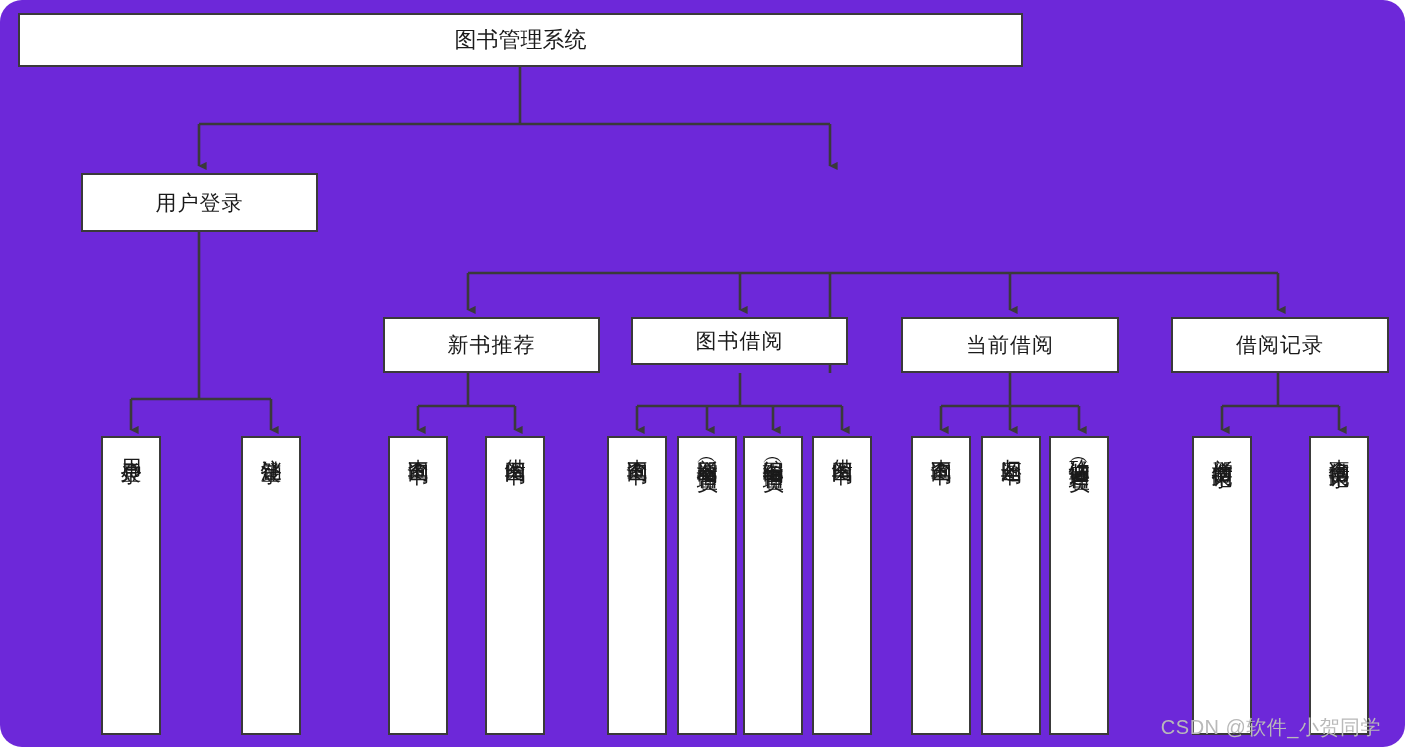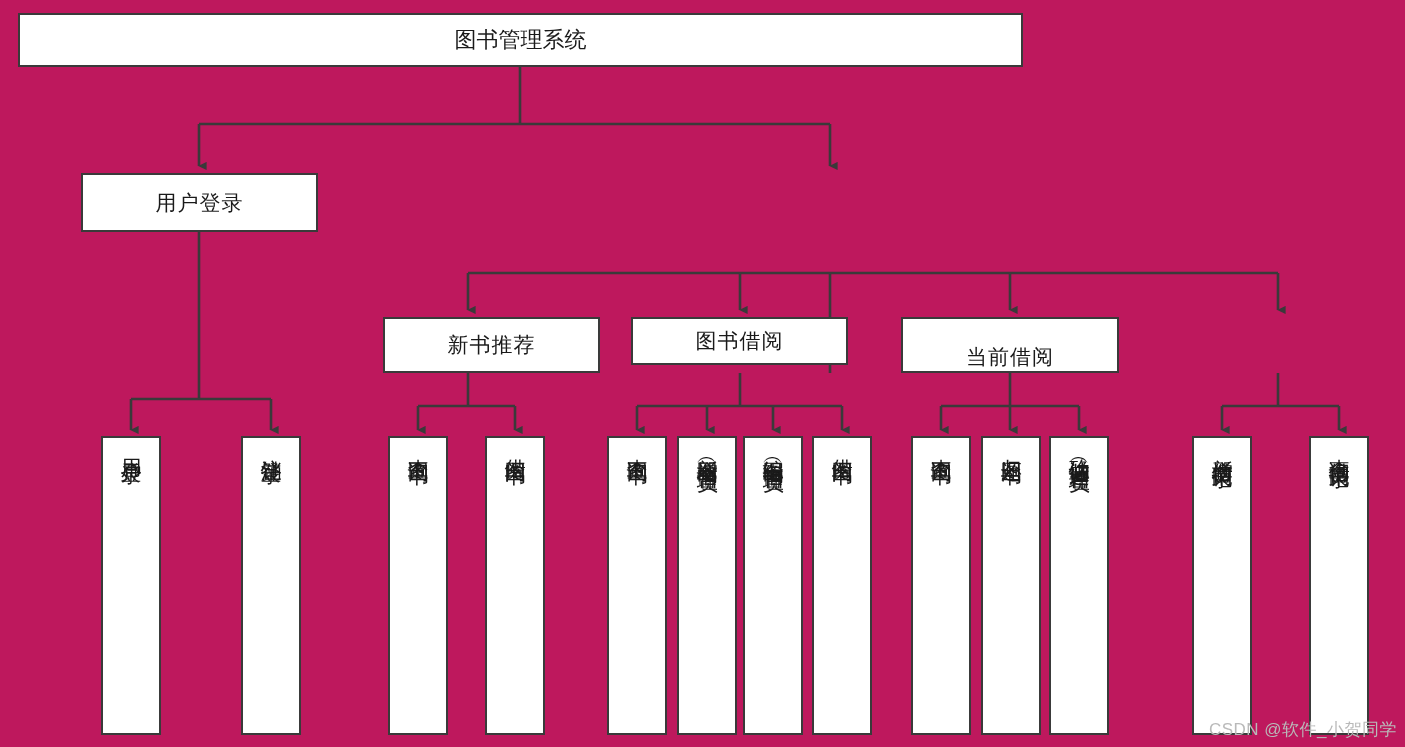--- a/index.html
+++ b/index.html
@@ -1,21 +1,22 @@
 <!DOCTYPE html>
 <html><head>
 <meta charset="utf-8">
 <style>
   html,body{margin:0;padding:0;background:#ffffff;}
   #root-canvas{
     position:relative;
     width:1405px;height:747px;
-    background:#be185d;
+    background:#6d28d9;
     font-family:"Liberation Sans","DejaVu Sans",sans-serif;
     overflow:hidden;
+    border-radius:22px;
   }
   svg.edges{position:absolute;left:0;top:0;width:1405px;height:747px;}
   .node{
     position:absolute;
     box-sizing:border-box;
     background:#ffffff;
     border:2.5px solid #3a3a3a;
     display:flex;
     align-items:center;
     justify-content:center;
@@ -31,22 +32,22 @@
     align-items:flex-start;
   }
   .vtext{
     writing-mode:vertical-rl;
     text-orientation:upright;
     white-space:nowrap;
     display:block;
   }
   .watermark{
     position:absolute;
-    right:8px;bottom:6px;
-    font-size:17px;
+    right:24px;bottom:6px;
+    font-size:20px;
     color:#b9b9b9;
     white-space:nowrap;
     letter-spacing:0.5px;
   }
 </style>
 </head>
 <body>
 
 <div id="root-canvas">
 
@@ -109,22 +110,25 @@
   <div class="node horiz" style="left:81px;top:173px;width:237px;height:59px;">
     <span>用户登录</span>
   </div>
 
   <div class="node horiz" style="left:383px;top:317px;width:217px;height:56px;">
     <span>新书推荐</span>
   </div>
   <div class="node horiz" style="left:631px;top:317px;width:217px;height:48px;">
     <span>图书借阅</span>
   </div>
-  <div class="node horiz" style="left:901px;top:317px;width:218px;height:56px;align-items:flex-end;">
+  <div class="node horiz" style="left:901px;top:317px;width:218px;height:56px;">
     <span>当前借阅</span>
+  </div>
+  <div class="node horiz" style="left:1171px;top:317px;width:218px;height:56px;">
+    <span>借阅记录</span>
   </div>
 
   <div class="node leaf" style="left:101px;top:436px;width:60px;height:299px;">
     <span class="vtext">用户登录</span>
   </div>
   <div class="node leaf" style="left:241px;top:436px;width:60px;height:299px;">
     <span class="vtext">注销登录</span>
   </div>
 
   <div class="node leaf" style="left:388px;top:436px;width:60px;height:299px;">

